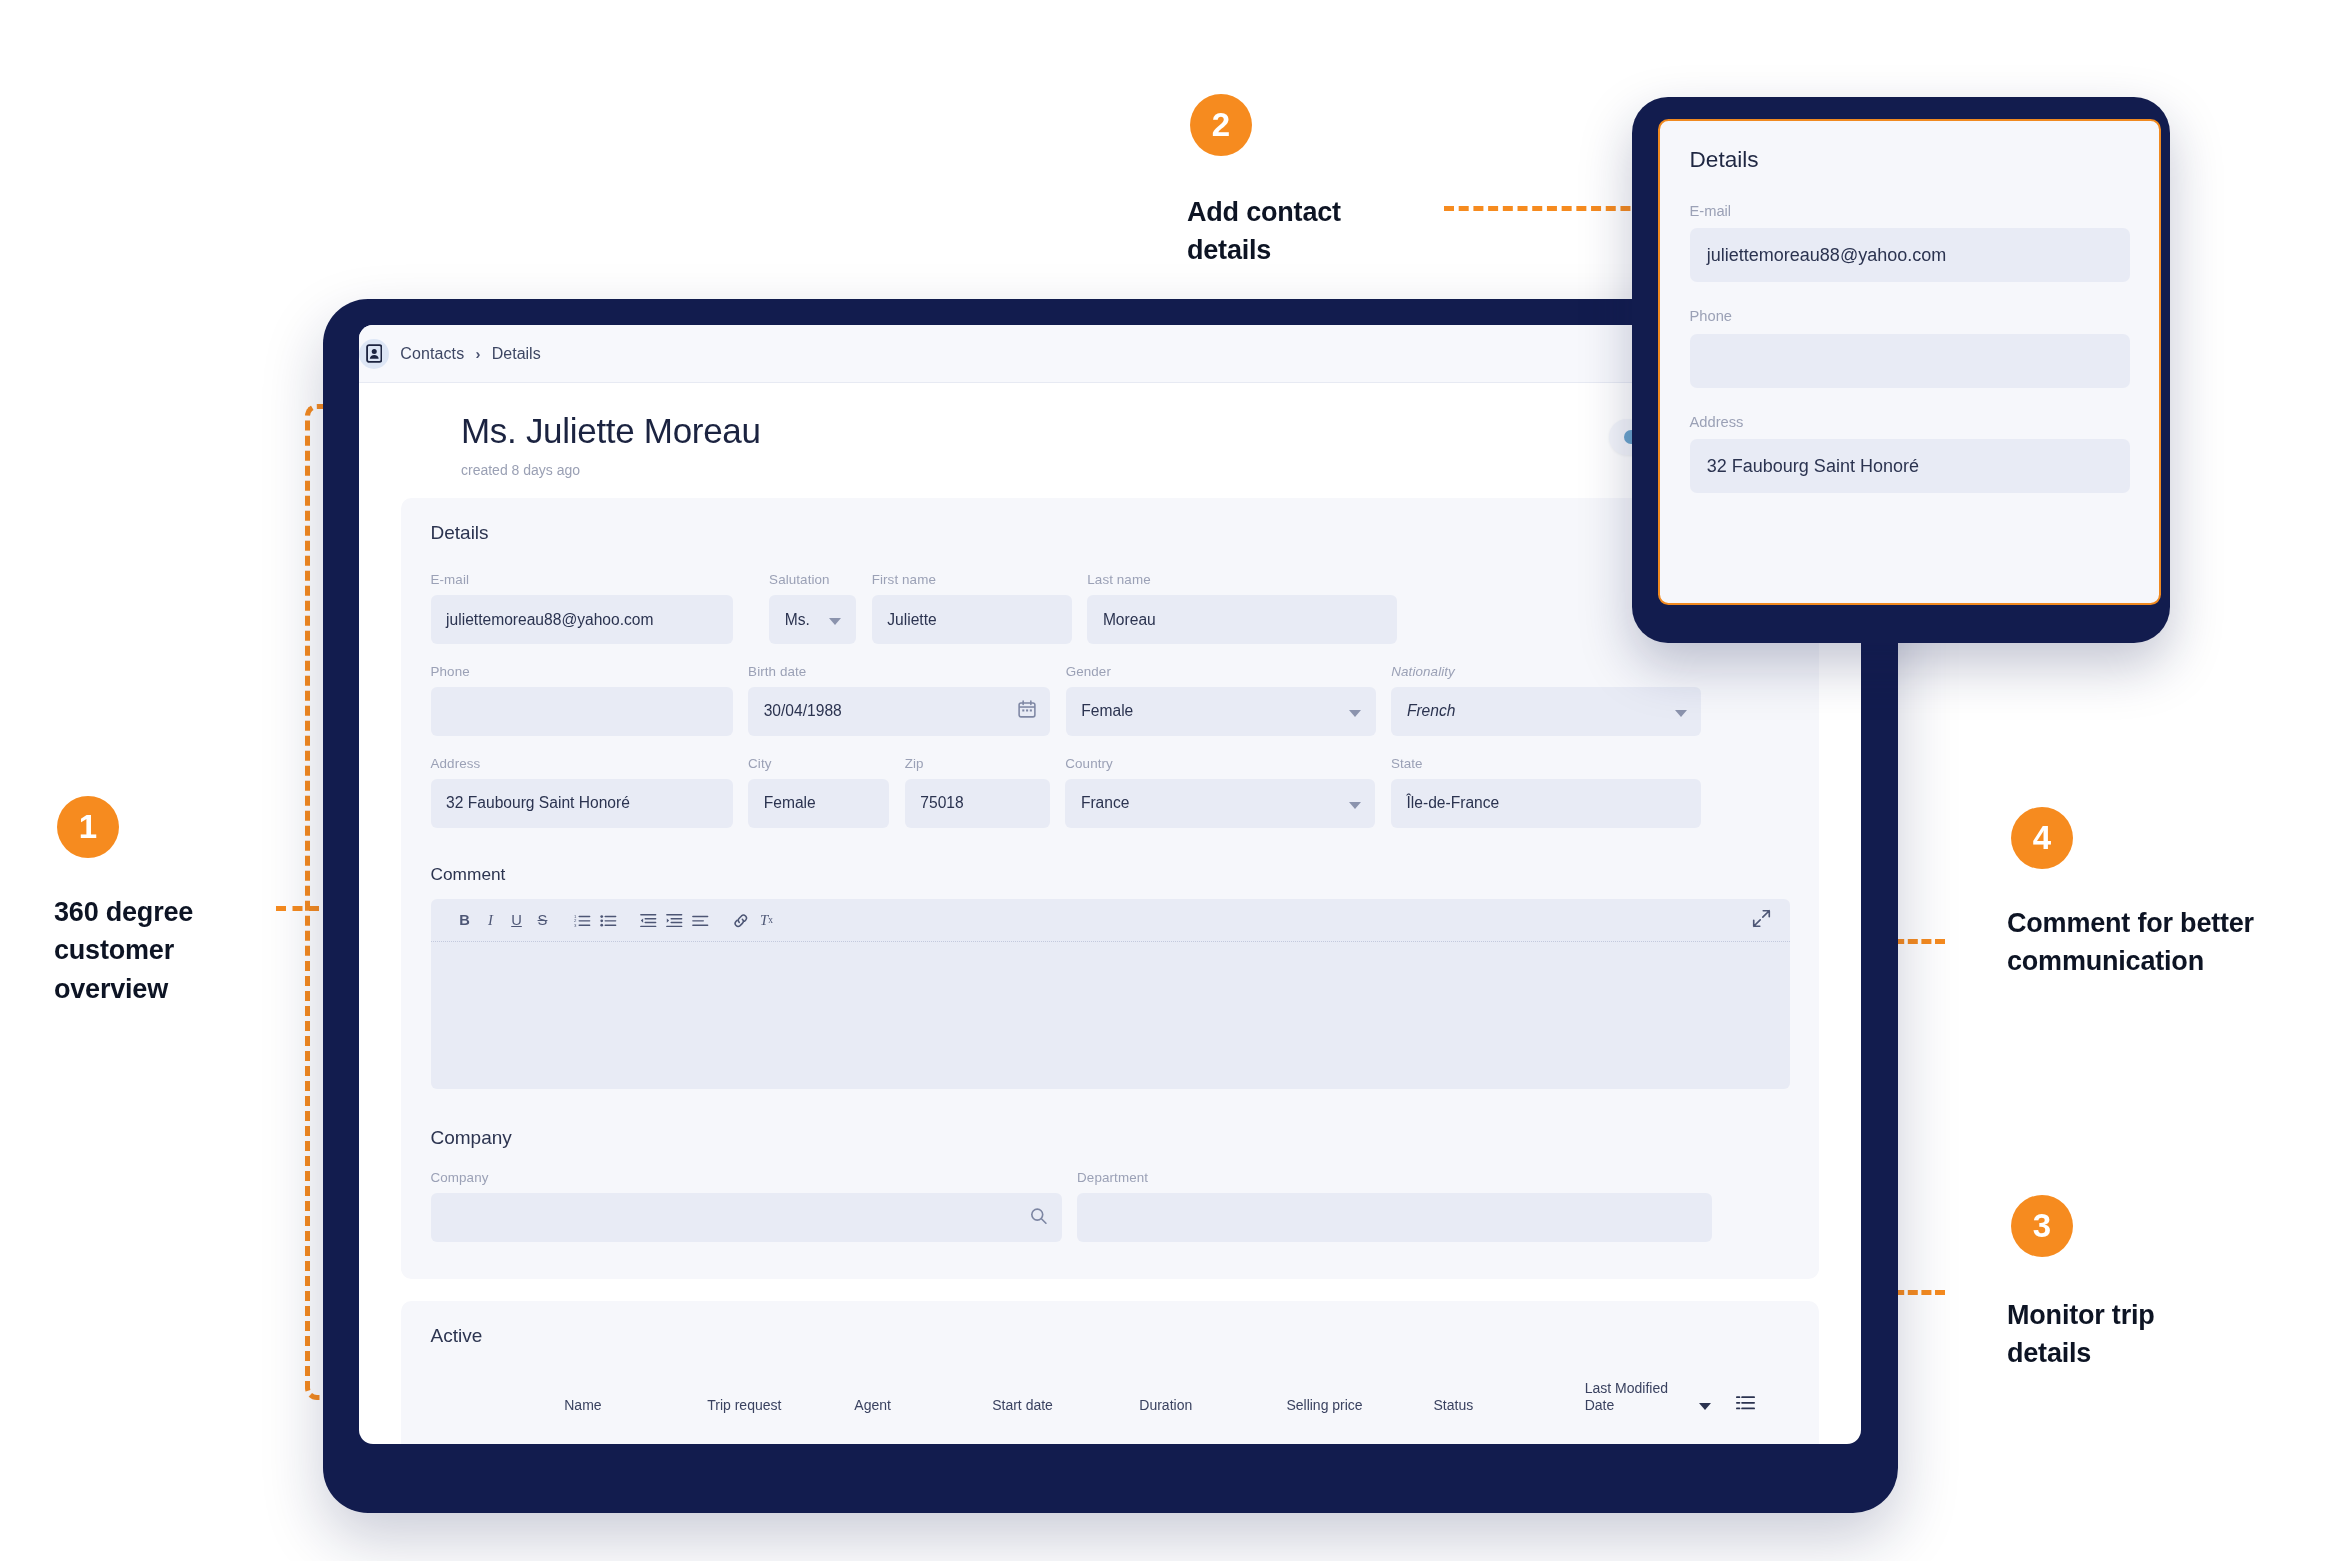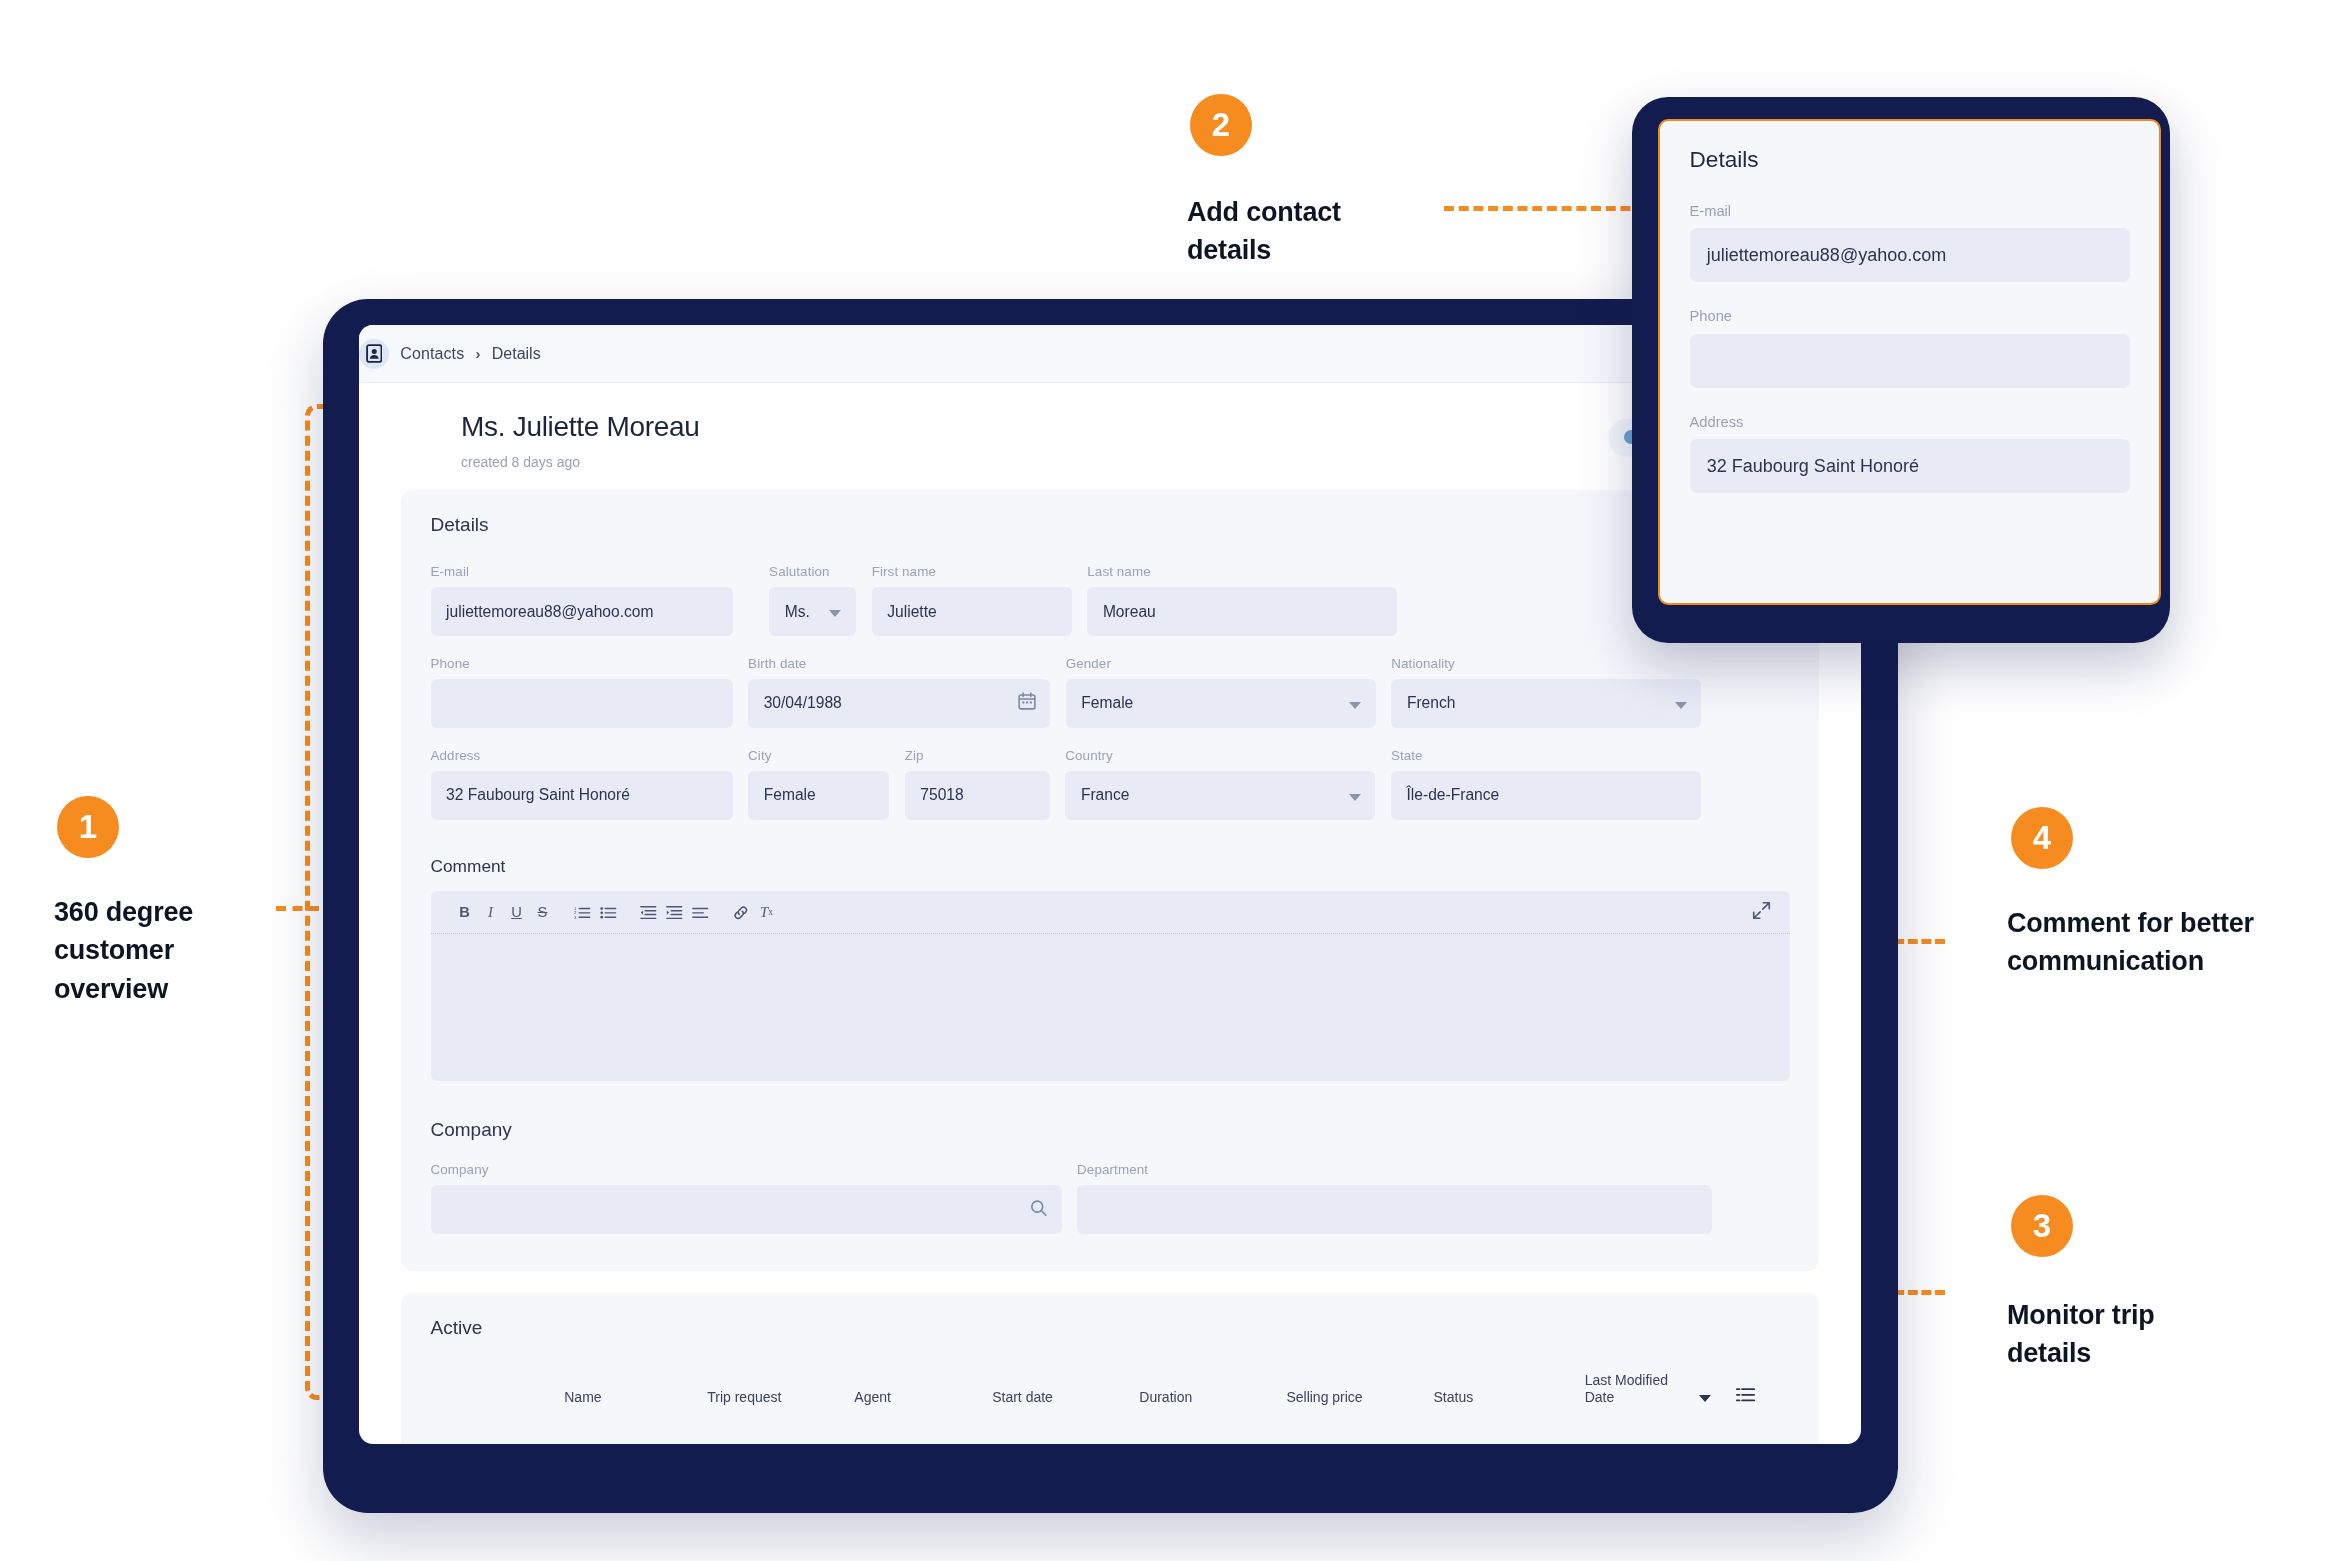--- a/index.html
+++ b/index.html
@@ -41,21 +41,21 @@
   }
   .crumb-link { font-size: 16px; color: #3d4663; letter-spacing: 0.1px; }
   .crumb-sep { font-size: 14.7px; color: #4a5270; font-weight: bold; }
   .crumb-cur { font-size: 16px; color: #3d4663; }
 
   
   .page-head {
     display: flex; align-items: flex-start; justify-content: space-between;
     padding: 28px 102px 0 102px; background: #fff;
   }
-  .page-title { font-size: 28px; color: #1b2340; font-weight: 500; letter-spacing: -0.3px; }
+  .page-title { font-size: 35px; color: #1b2340; font-weight: 500; letter-spacing: -0.3px; }
   .page-sub { font-size: 14px; color: #9aa0b4; margin-top: 11.3px; }
   .head-right { display: flex; align-items: center; gap: 11.3px; margin-top: 7px; }
   .status-pill {
     display: flex; align-items: center; gap: 9.5px;
     background: #f4f6fb; border-radius: 19px;
     padding: 8.7px 19px 8.7px 14.7px;
     box-shadow: 0 0.9px 2.6px rgba(40,50,90,.07);
   }
   .status-dot { width: 14.7px; height: 14.7px; border-radius: 50%; background: #6ba4cc; }
   .status-text { font-size: 15.6px; color: #2a3250; }
@@ -90,21 +90,21 @@
   }
   .f-input .field-ico { position: absolute; right: 14px; top: 50%; transform: translateY(-50%); }
 
   .w-email { width: 302px; }
   .w-sal   { width: 87px; margin-left: 21px; }
   .w-first { width: 200px; }
   .w-last  { width: 310px; }
   .w-phone { width: 302px; }
   .w-birth { width: 302px; }
   .w-gender{ width: 310px; }
-  .w-nat   { width: 310px; }
+  .w-nat   { width: 310px; font-style: italic; }
   .w-addr  { width: 302px; }
   .w-city  { width: 141px; }
   .w-zip   { width: 145px; }
   .w-country{ width: 310px; }
   .w-state { width: 310px; }
   .w-company{ width: 631px; }
   .w-dept  { width: 635px; }
 
   
   .cm-label { font-size: 17.3px; color: #2c3450; margin: 36px 0 14.7px 0; }

